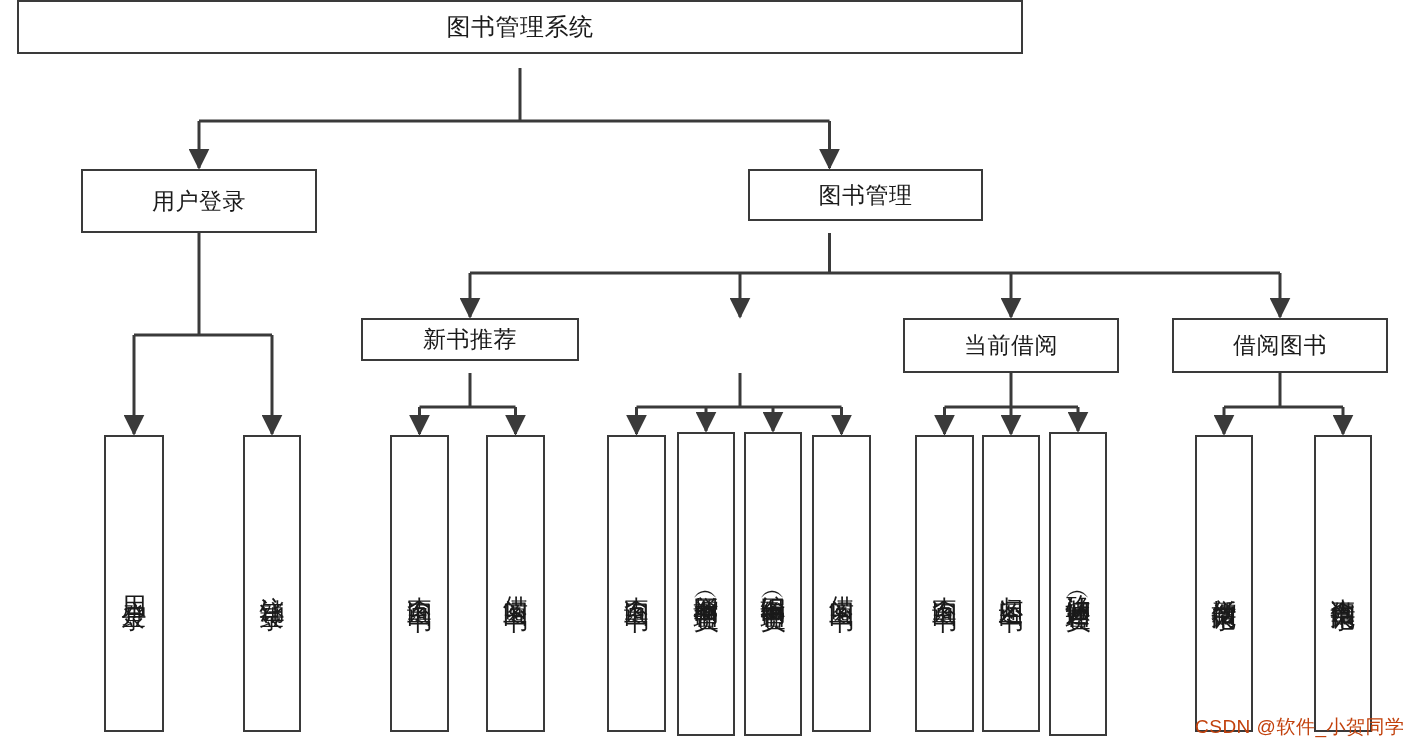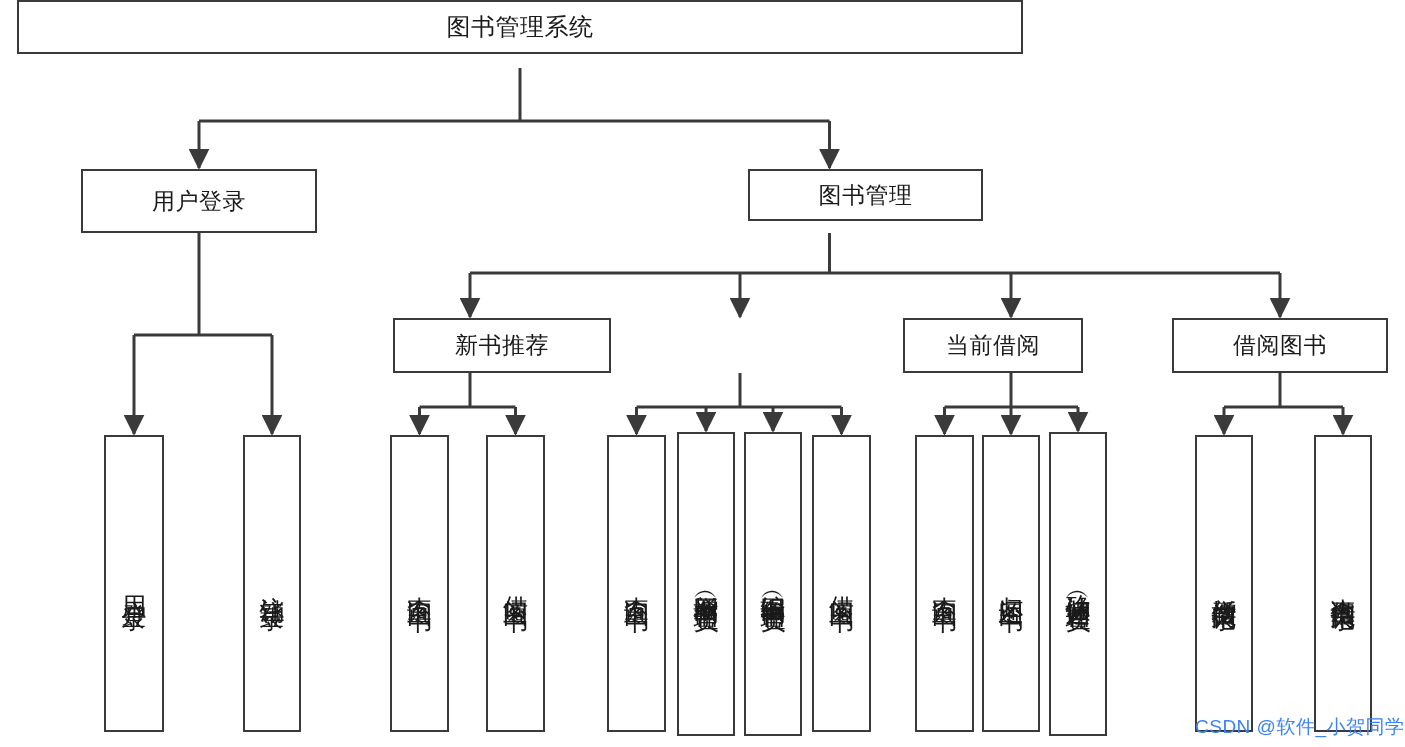--- a/index.html
+++ b/index.html
@@ -124,26 +124,26 @@
   </div>
 
   <div class="node horiz" style="left: 81px; top: 169px; width: 236px; height: 64px;">
     <span class="node-label">用户登录</span>
   </div>
 
   <div class="node horiz" style="left: 712px; top: 169px; width: 235px; height: 52px; margin-left: 36px;">
     <span class="node-label">图书管理</span>
   </div>
 
-  <div class="node horiz" style="left: 361px; top: 318px; width: 218px; height: 55px; margin-left: 32px;">
+  <div class="node horiz" style="left: 361px; top: 318px; width: 218px; height: 43px;">
     <span class="node-label">新书推荐</span>
   </div>
 
 
-  <div class="node horiz" style="left: 903px; top: 318px; width: 180px; height: 55px;">
+  <div class="node horiz" style="left: 903px; top: 318px; width: 216px; height: 55px;">
     <span class="node-label">当前借阅</span>
   </div>
 
   <div class="node horiz" style="left: 1172px; top: 318px; width: 216px; height: 55px;">
     <span class="node-label">借阅图书</span>
   </div>
 
   <div class="node vert" style="left: 104px; top: 435px; width: 60px; height: 297px;">
     <span class="node-label">用户登录</span>
   </div>
@@ -189,15 +189,15 @@
   </div>
 
   <div class="node vert tall" style="left: 1195px; top: 435px; width: 58px; height: 297px;">
     <span class="node-label">新增借阅记录</span>
   </div>
 
   <div class="node vert tall" style="left: 1314px; top: 435px; width: 58px; height: 297px;">
     <span class="node-label">查询借阅记录</span>
   </div>
 
-  <div id="watermark" style="left: 1195px; top: 714px; color: #3b82f6;">CSDN @软件_小贺同学</div>
+  <div id="watermark" style="left: 1195px; top: 714px; color: #c2410c;">CSDN @软件_小贺同学</div>
 
 </div>
 
 </body></html>

